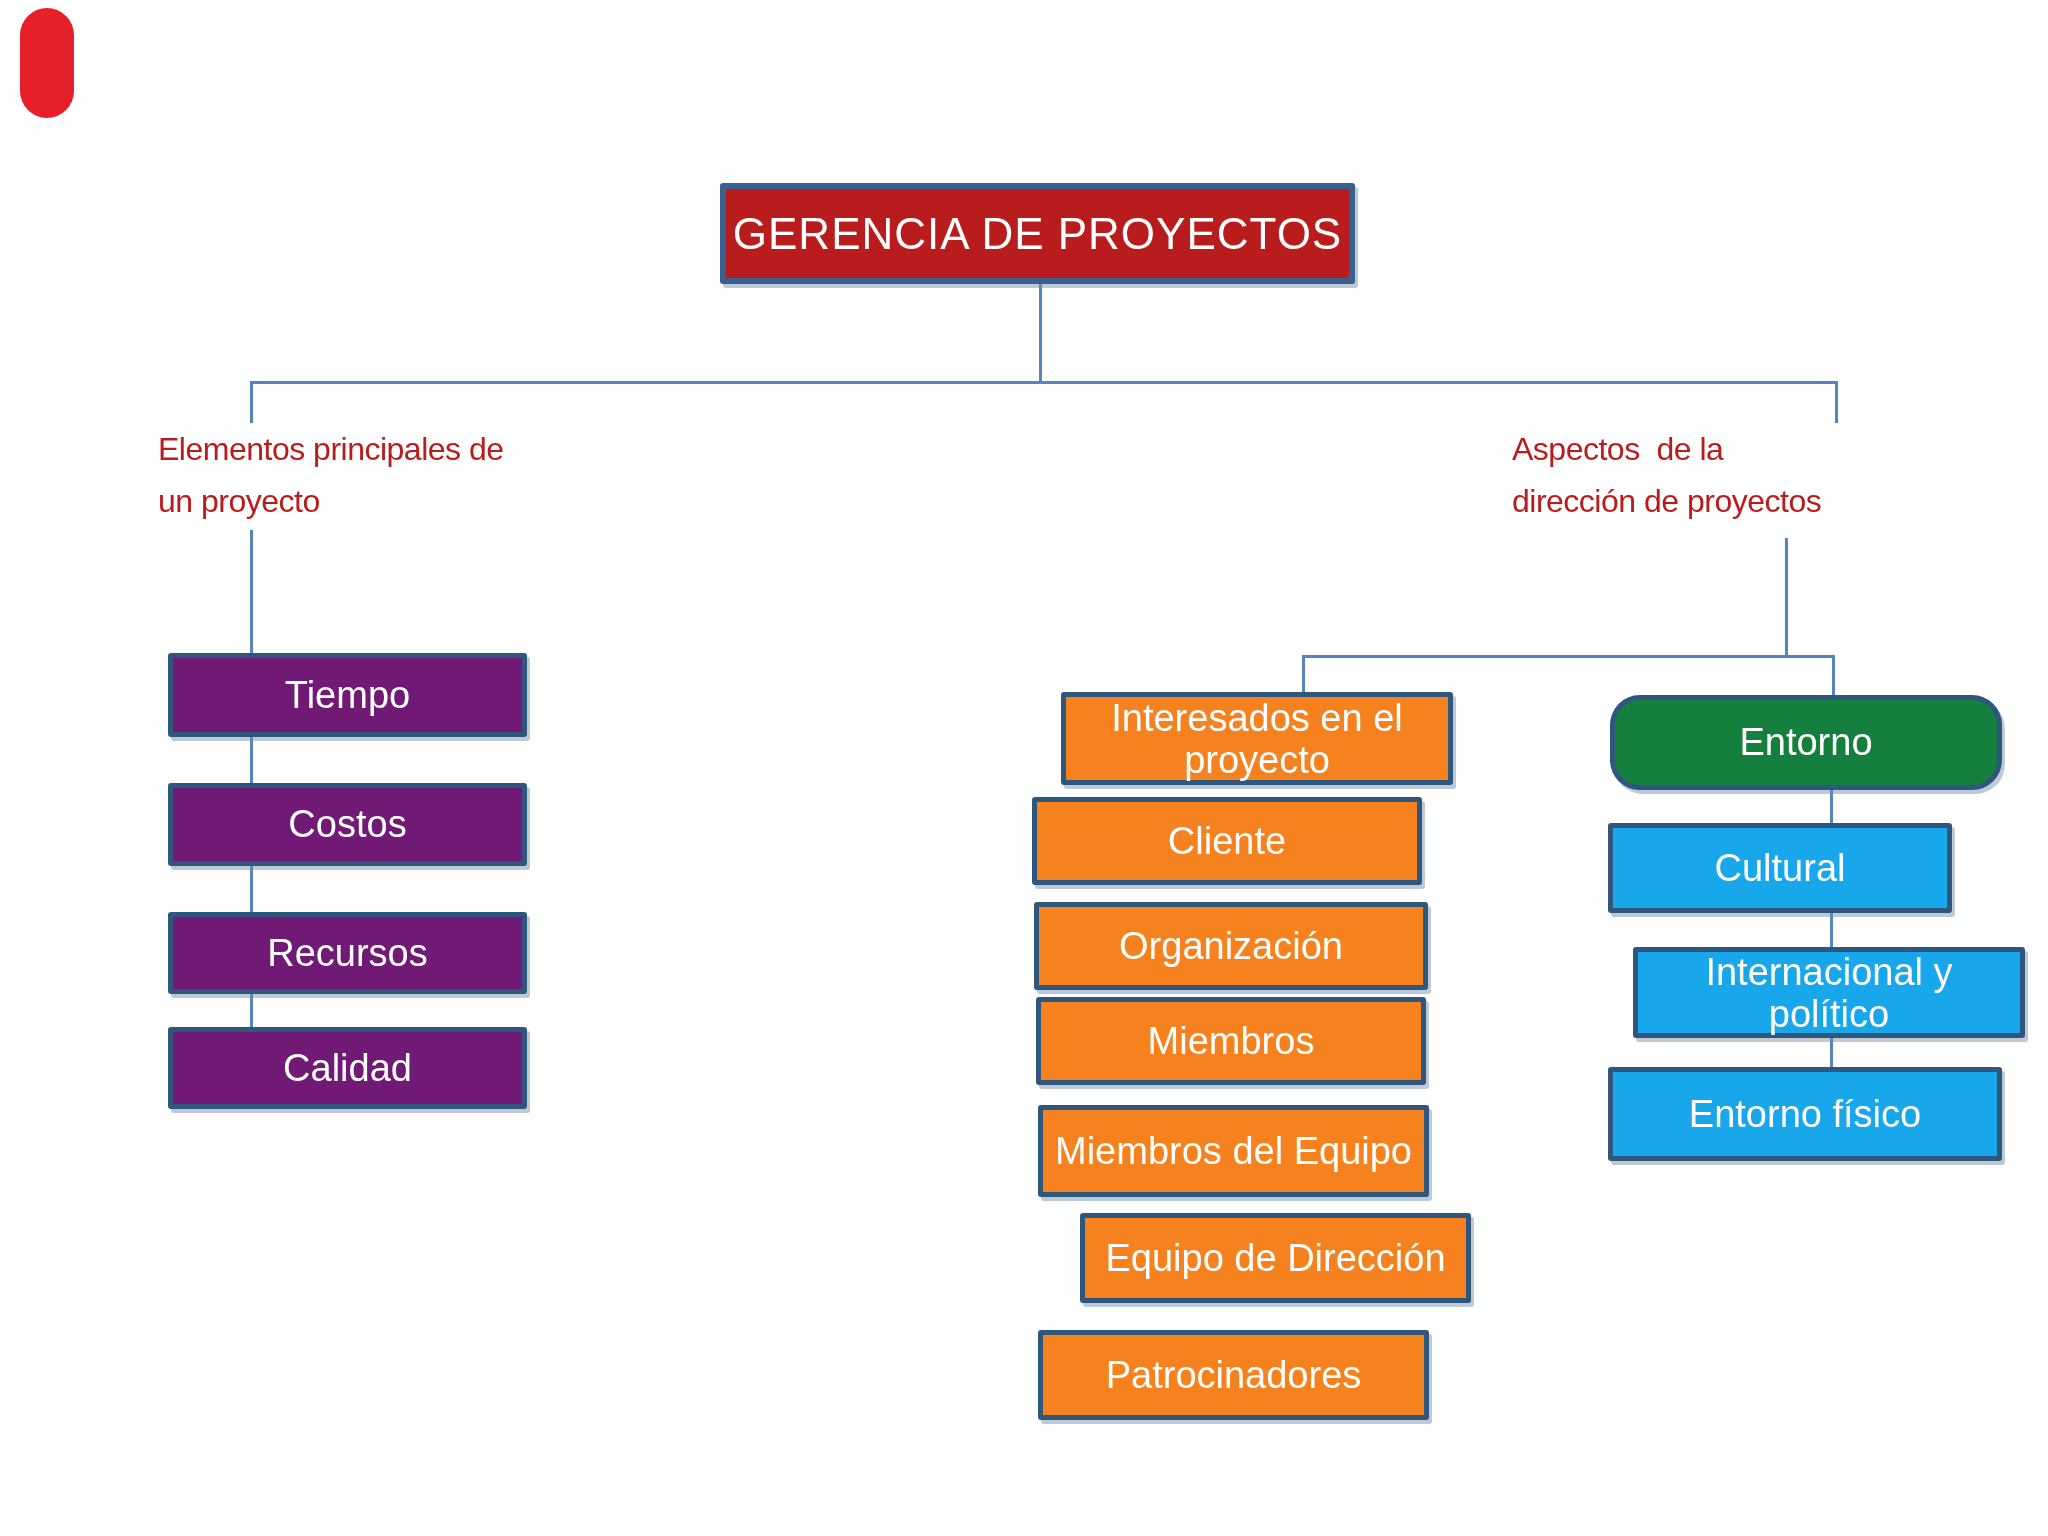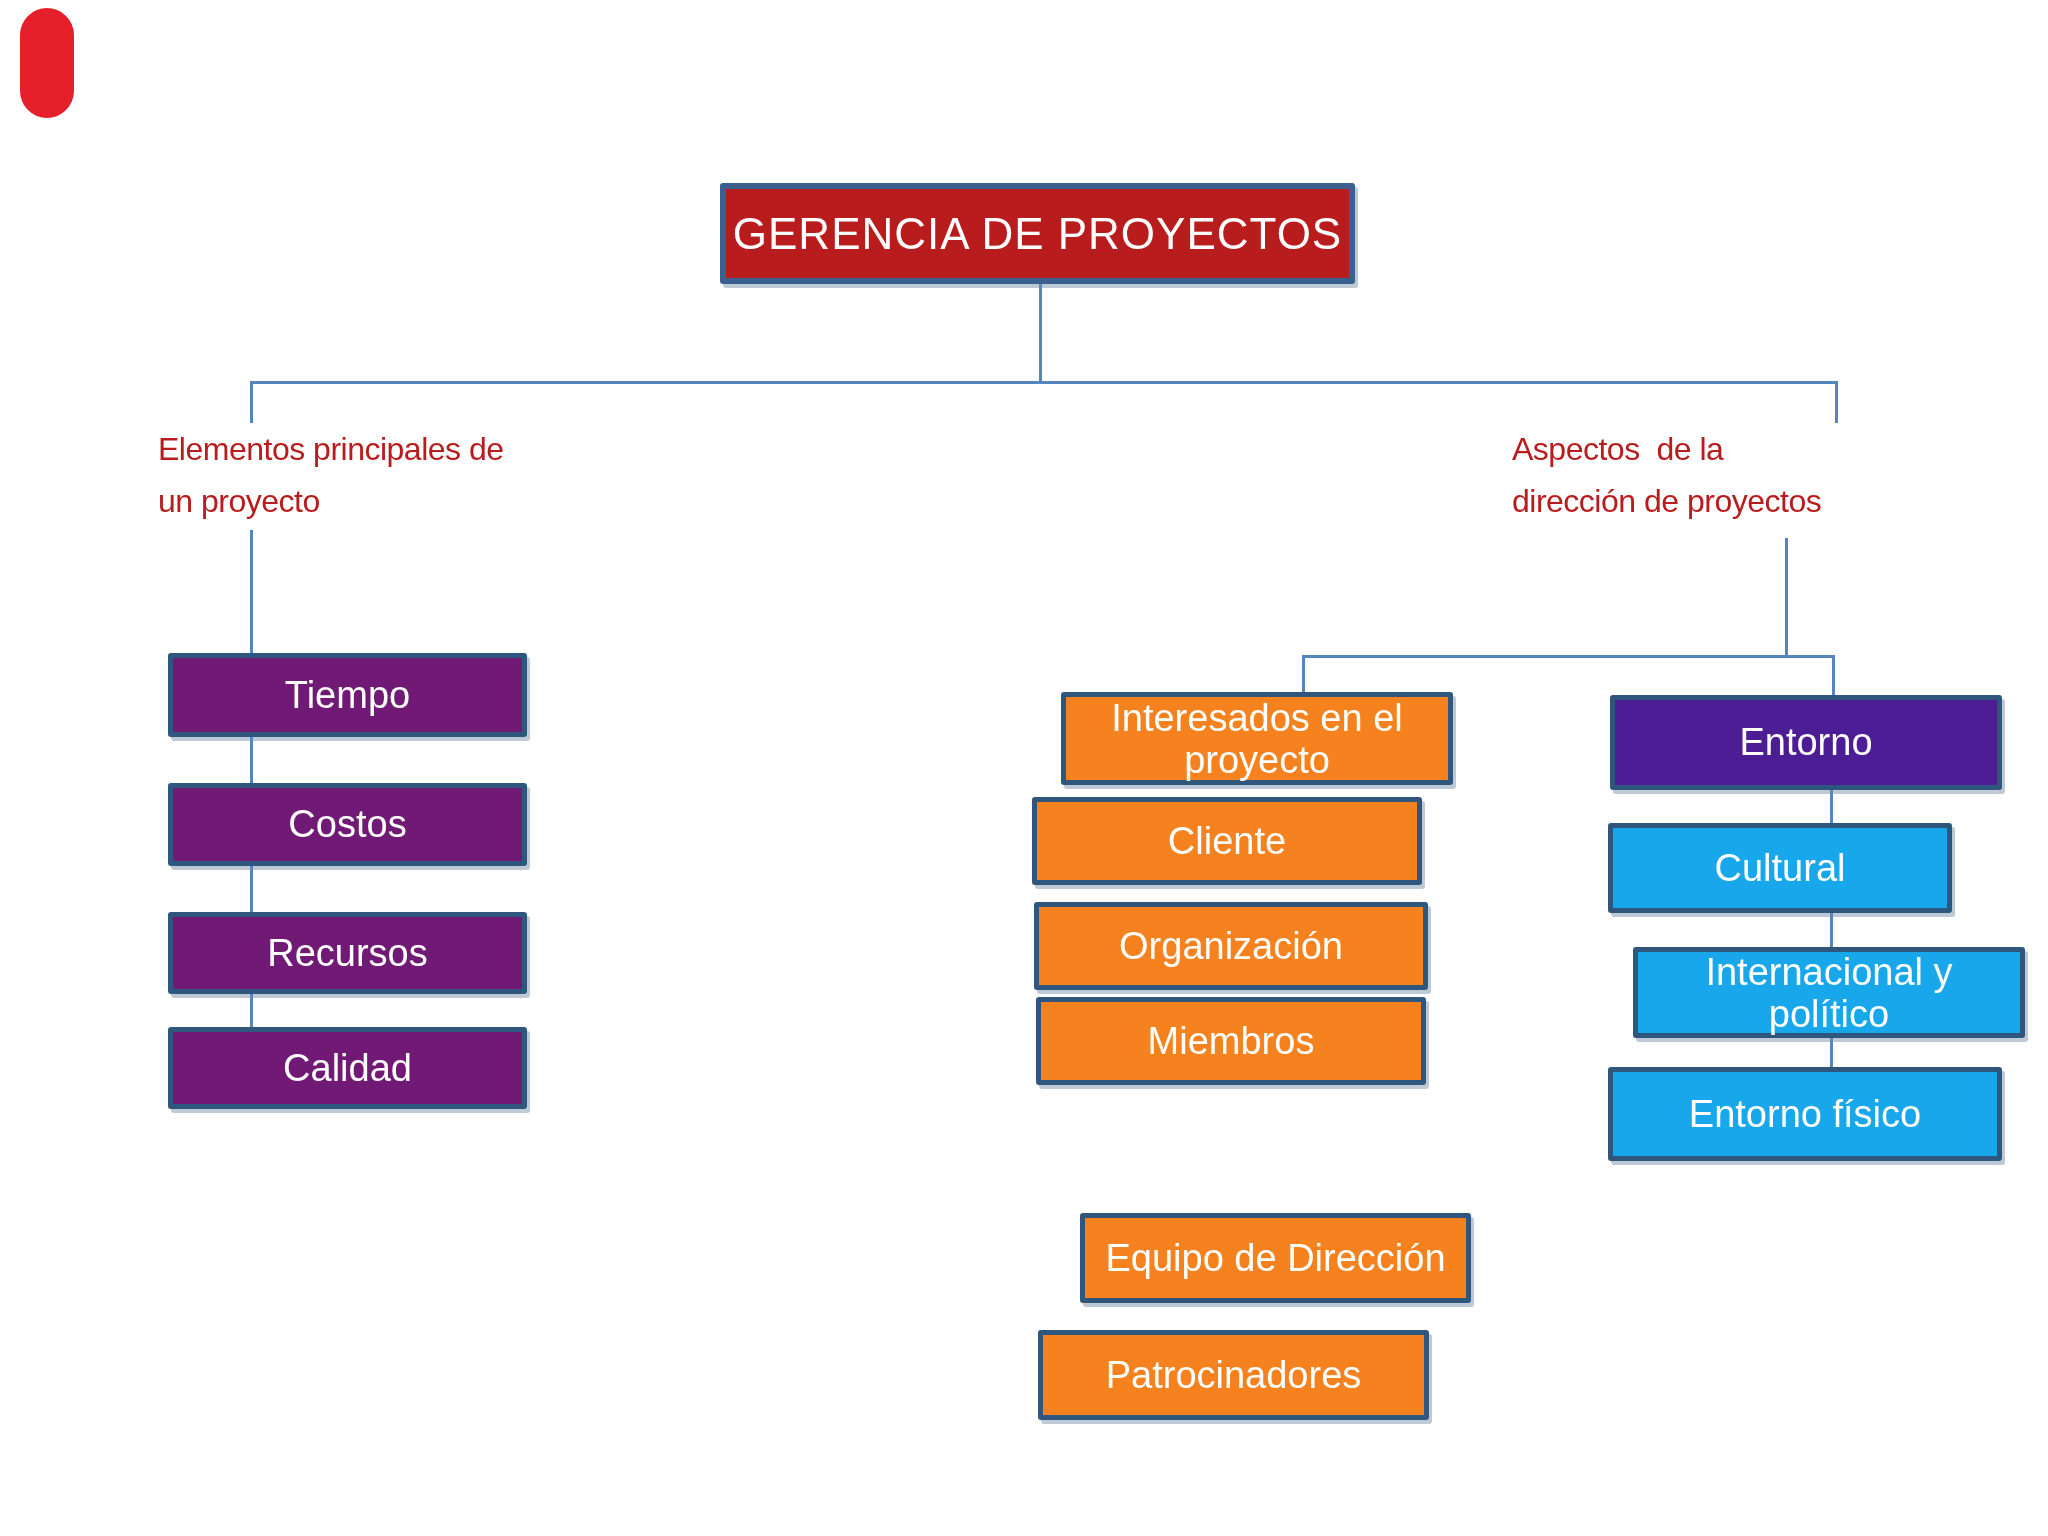--- a/index.html
+++ b/index.html
@@ -32,21 +32,21 @@
   
   .node{
     position:absolute;box-sizing:border-box;border:5px solid #2F567D;border-radius:3px;
     display:flex;align-items:center;justify-content:center;text-align:center;
     color:#ffffff;font-size:38px;white-space:pre-wrap;
     box-shadow:3px 4px 0 rgba(110,135,165,0.45);
   }
   .node.two{line-height:42px;margin-left:25px;}
   .magenta{background:#701a75;}
   .orange{background:#F5821E;}
-  .green{background:#4c1d95;}
+  .green{background:#15803d;border-radius:30px;}
   .blue{background:#17A7EA;}
 </style>
 </head>
 <body>
 
 <div class="canvas">
 
   <div class="red-marker"></div>
 
   <div class="conn v" style="left:1039px;top:284px;height:97px;"></div>
@@ -77,20 +77,21 @@
   <div class="node magenta" style="left:168px;top:653px;width:359px;height:84px;">Tiempo</div>
   <div class="node magenta" style="left:168px;top:783px;width:359px;height:83px;">Costos</div>
   <div class="node magenta" style="left:168px;top:912px;width:359px;height:82px;">Recursos</div>
   <div class="node magenta" style="left:168px;top:1027px;width:359px;height:82px;">Calidad</div>
 
   <div class="node orange two" style="left:1036px;top:692px;width:392px;height:93px;">Interesados en el
 proyecto</div>
   <div class="node orange" style="left:1032px;top:797px;width:390px;height:88px;">Cliente</div>
   <div class="node orange" style="left:1034px;top:902px;width:394px;height:88px;">Organización</div>
   <div class="node orange" style="left:1036px;top:997px;width:390px;height:88px;">Miembros</div>
+  <div class="node orange" style="left:1038px;top:1105px;width:391px;height:92px;">Miembros del Equipo</div>
   <div class="node orange" style="left:1080px;top:1213px;width:391px;height:90px;">Equipo de Dirección</div>
   <div class="node orange" style="left:1038px;top:1330px;width:391px;height:90px;">Patrocinadores</div>
 
   <div class="node green" style="left:1610px;top:695px;width:392px;height:95px;">Entorno</div>
   <div class="node blue" style="left:1608px;top:823px;width:344px;height:90px;">Cultural</div>
   <div class="node blue two" style="left:1608px;top:947px;width:392px;height:91px;">Internacional y
 político</div>
   <div class="node blue" style="left:1608px;top:1067px;width:394px;height:94px;">Entorno físico</div>
 
 </div>

